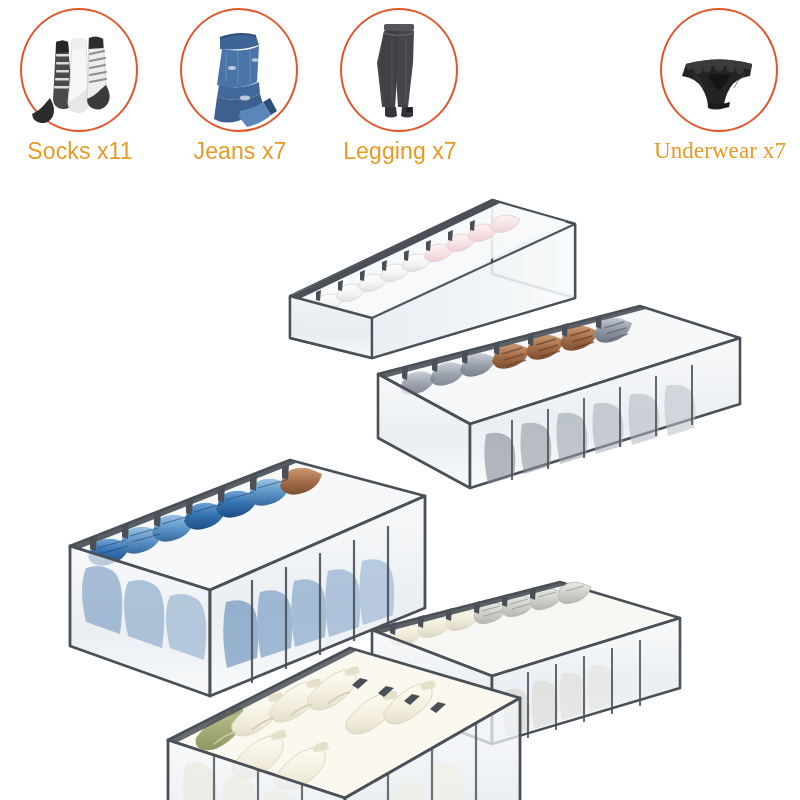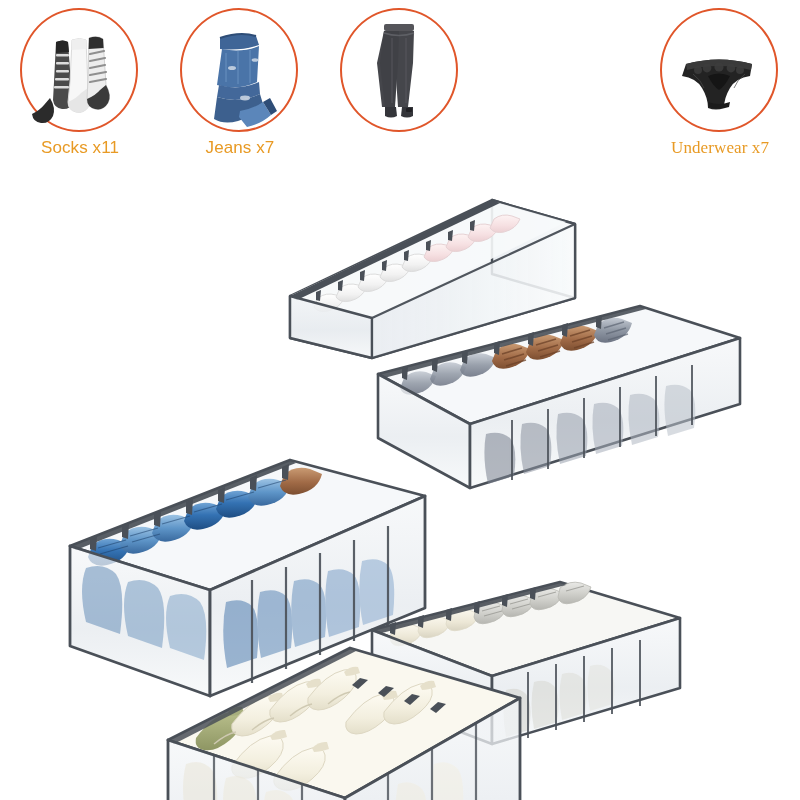--- a/index.html
+++ b/index.html
@@ -14,21 +14,21 @@
   .feature-cell{position:absolute;top:0;width:160px;height:175px;}
   .badge-circle{
     position:absolute;left:20px;top:8px;width:118px;height:124px;
     border:2px solid #e0562a;border-radius:50%;background:#fff;
     box-sizing:border-box;
   }
   .badge-art{position:absolute;left:20px;top:8px;width:118px;height:124px;}
   .badge-art svg{display:block;width:100%;height:100%;}
   .feature-label{
     position:absolute;left:0;top:138px;width:160px;text-align:center;
-    color:#e89a24;font-size:17px;letter-spacing:.1px;white-space:nowrap;
+    color:#e89a24;font-size:23px;letter-spacing:.1px;white-space:nowrap;
   }
 
   
   #product-photo{position:absolute;left:0;top:178px;width:800px;height:622px;background:#fff;}
   #product-photo svg{display:block;width:800px;height:622px;}
 </style>
 </head>
 <body>
 
 <div id="stage">
@@ -109,20 +109,21 @@
             <path d="M62 99 h11 l0 9 q-6 3 -12 0 z" fill="#34353a"></path>
             <g stroke="#5c5d63" stroke-width="1" opacity=".8">
               <line x1="52" y1="30" x2="52" y2="95"></line>
               <line x1="66" y1="30" x2="66" y2="95"></line>
             </g>
             <path d="M44 25 q15 5 30 0" fill="none" stroke="#6a6b71" stroke-width="1.4" opacity=".7"></path>
             <rect x="66" y="100" width="6" height="4" rx="1" fill="#202024"></rect>
           </g>
         </svg>
       </div>
+      <div class="feature-label">Legging x7</div>
     </div>
 
 
     <div class="feature-cell" style="left:640px;font-family:Liberation Serif, serif;">
       <div class="badge-circle"></div>
       <div class="badge-art">
         <svg viewBox="0 0 118 124">
           <g transform="translate(0,4)">
             <path d="M26 52 q33 -9 66 0 l-2 12 q-14 2 -20 12 q-6 10 -6 20 q-8 3 -16 0
                      q0 -10 -6 -20 q-6 -10 -20 -12 z" fill="#232323"></path>

